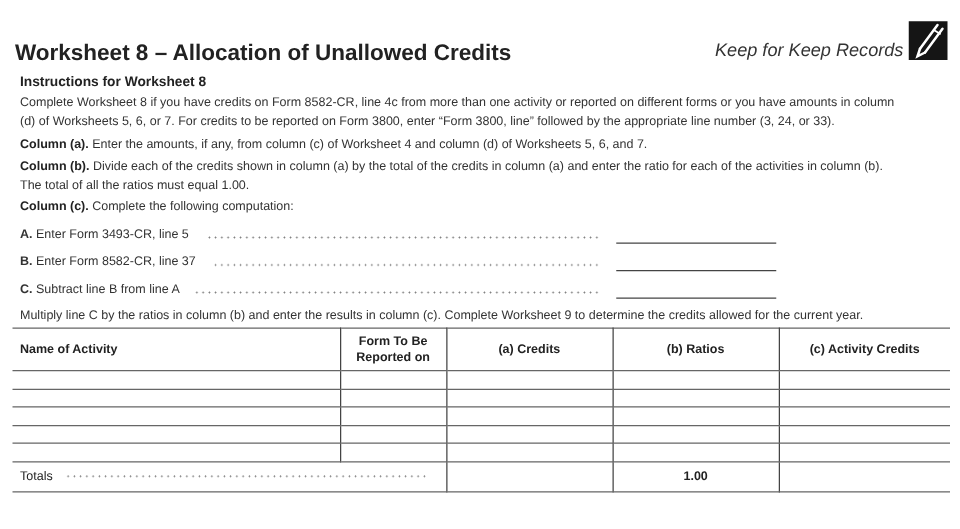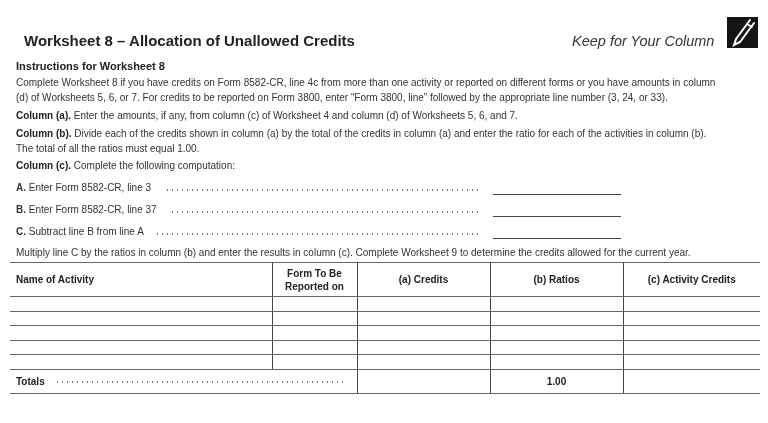--- a/index.html
+++ b/index.html
@@ -1,50 +1,50 @@
 <!DOCTYPE html>
 <html><head>
 <meta charset="utf-8">
 <style>
   html, body { margin:0; padding:0; background:#ffffff; }
   body { width:768px; height:423px; position:relative; overflow:hidden;
          font-family:"Liberation Sans", sans-serif; color:#222; }
   .abs { position:absolute; white-space:nowrap; }
-  .title { left:24px; top:32px; font-size:15px; font-weight:bold; color:#222; }
+  .title { left:12px; top:32px; font-size:18px; font-weight:bold; color:#222; }
   .keep { left:572px; top:33px; font-size:14.5px; font-style:italic; color:#333; }
   .icon-box { left:727px; top:17px; width:31px; height:31px; background:#151515; }
   .inst-h { left:16px; top:60px; font-size:11px; font-weight:bold; }
   .body { left:16px; font-size:10px; color:#333; }
   .body b { color:#222; }
   .line-row { left:16px; font-size:10px; color:#333; }
   .dots { position:absolute; left:168px; width:315px; height:2px; top:191px;
           background-image:radial-gradient(circle, #777 0.6px, transparent 0.8px);
           background-size:5px 2px; background-repeat:repeat-x; }
   .answer-line { position:absolute; left:493px; width:128px; height:1px; background:#444; }
   table.ws { position:absolute; left:10px; top:262px; width:750px; border-collapse:collapse;
              font-size:10px; color:#222; }
   table.ws td, table.ws th { border-top:1px solid #666; border-bottom:1px solid #666;
              border-left:1px solid #444; border-right:1px solid #444; padding:0; }
   table.ws tr > *:first-child { border-left:none; }
   table.ws tr > *:last-child { border-right:none; }
   table.ws th { height:33px; font-weight:bold; text-align:center; line-height:13px; }
   table.ws th.left { text-align:left; padding-left:6px;margin-top:12px; }
   table.ws td { height:13.5px; }
   table.ws tr.totals td { height:23px; }
-  .tot-label { font-weight:bold; padding-left:6px; }
+  .tot-label { font-weight:normal; padding-left:6px; }
   .tot-dots { display:inline-block; width:290px; height:2px; margin-left:10px; vertical-align:middle;
               background-image:radial-gradient(circle, #777 0.6px, transparent 0.8px);
               background-size:5px 2px; background-repeat:repeat-x; }
   .ratio-total { text-align:center; font-weight:bold; }
 </style>
 </head>
 <body>
 
 <div class="abs title">Worksheet 8 – Allocation of Unallowed Credits</div>
-<div class="abs keep">Keep for Your Column</div>
+<div class="abs keep">Keep for Keep Records</div>
 <div class="abs icon-box">
   <svg width="31" height="31" viewBox="0 0 31 31">
     <g stroke="#fff" stroke-width="2" fill="none" stroke-linecap="round">
       <path d="M23 3 L9 22"></path>
       <path d="M27 6 L13 25"></path>
       <path d="M9 22 L7 28 L13 25"></path>
       <path d="M20 7 L25 10" stroke-width="1.5"></path>
     </g>
     <path d="M7 28 L8 26 L9.5 27 Z" fill="#fff"></path>
   </svg>
@@ -59,21 +59,21 @@
 </div>
 <div class="abs body" style="top:128px">
   <b>Column (b).</b><span> Divide each of the credits shown in column (a) by the total of the credits in column (a) and enter the ratio for each of the activities in column (b).</span>
 </div>
 <div class="abs body" style="top:143px">The total of all the ratios must equal 1.00.</div>
 <div class="abs body" style="top:160px">
   <b>Column (c).</b><span> Complete the following computation:</span>
 </div>
 
 <div class="abs line-row" style="top:182px">
-  <b>A.</b><span> Enter Form 8582-CR, line 3</span>
+  <b>A.</b><span> Enter Form 3493-CR, line 5</span>
 </div>
 <div class="dots" style="top:189px; left:165px;"></div>
 <div class="answer-line" style="top:194px"></div>
 
 <div class="abs line-row" style="top:204px">
   <b>B.</b><span> Enter Form 8582-CR, line 37</span>
 </div>
 <div class="dots" style="top:211px; left:170px; width:310px;"></div>
 <div class="answer-line" style="top:216px"></div>
 

